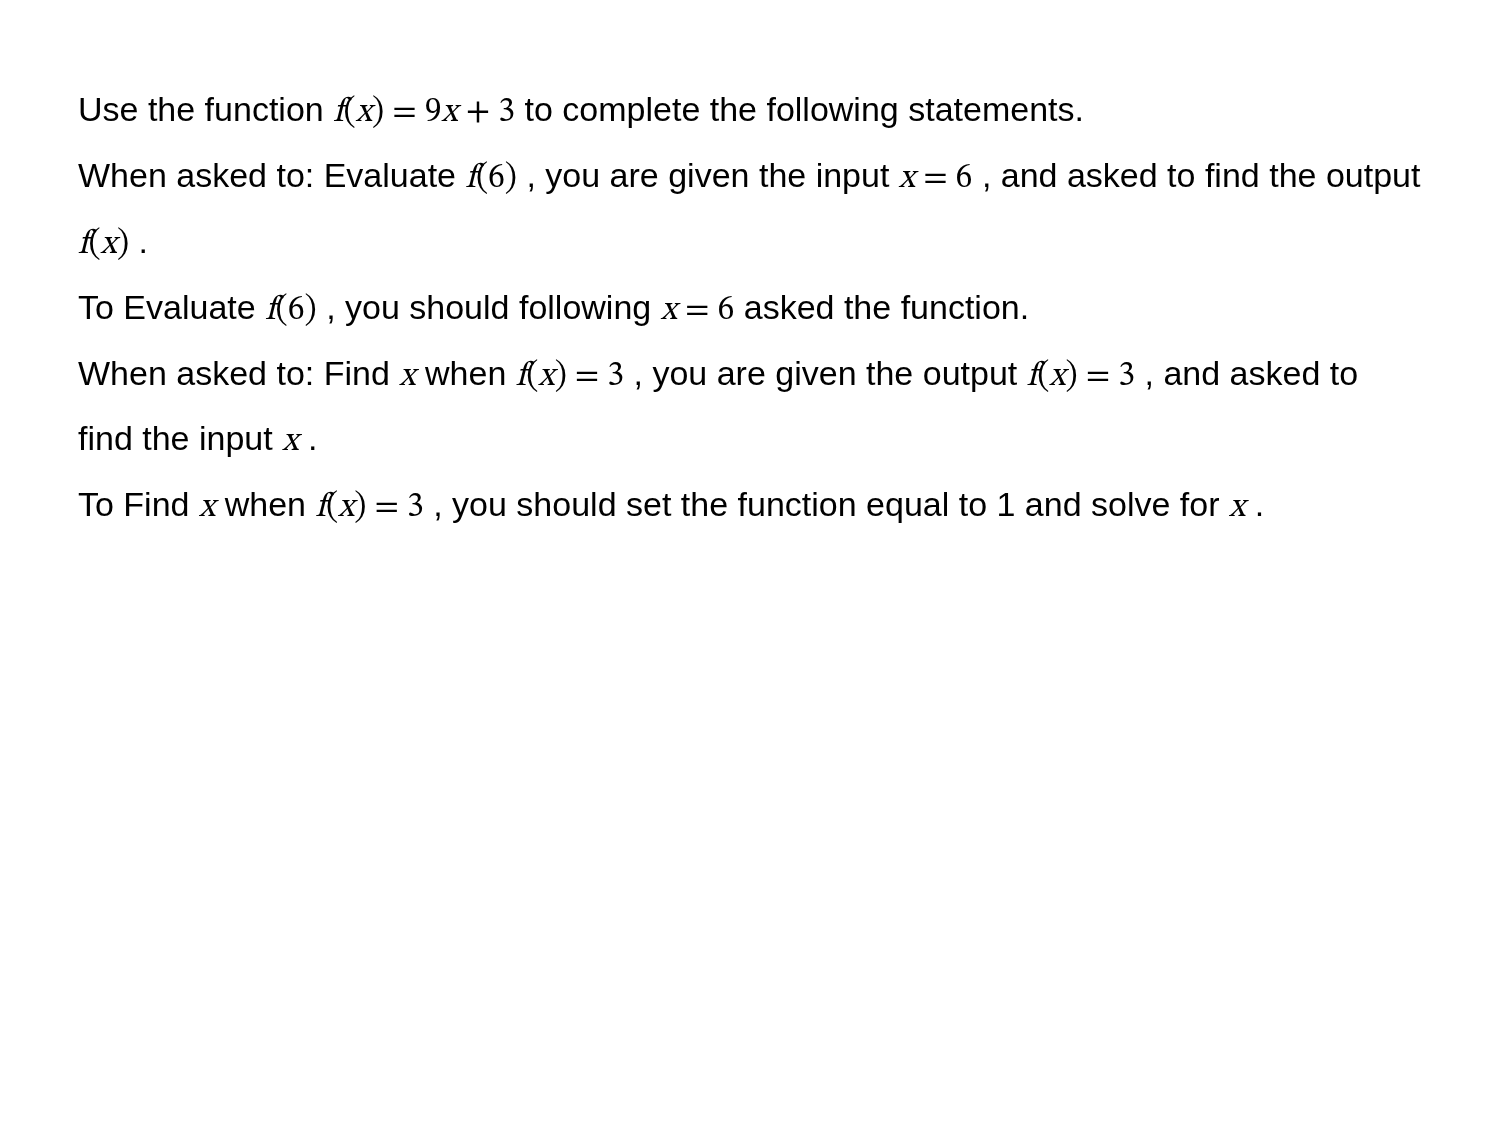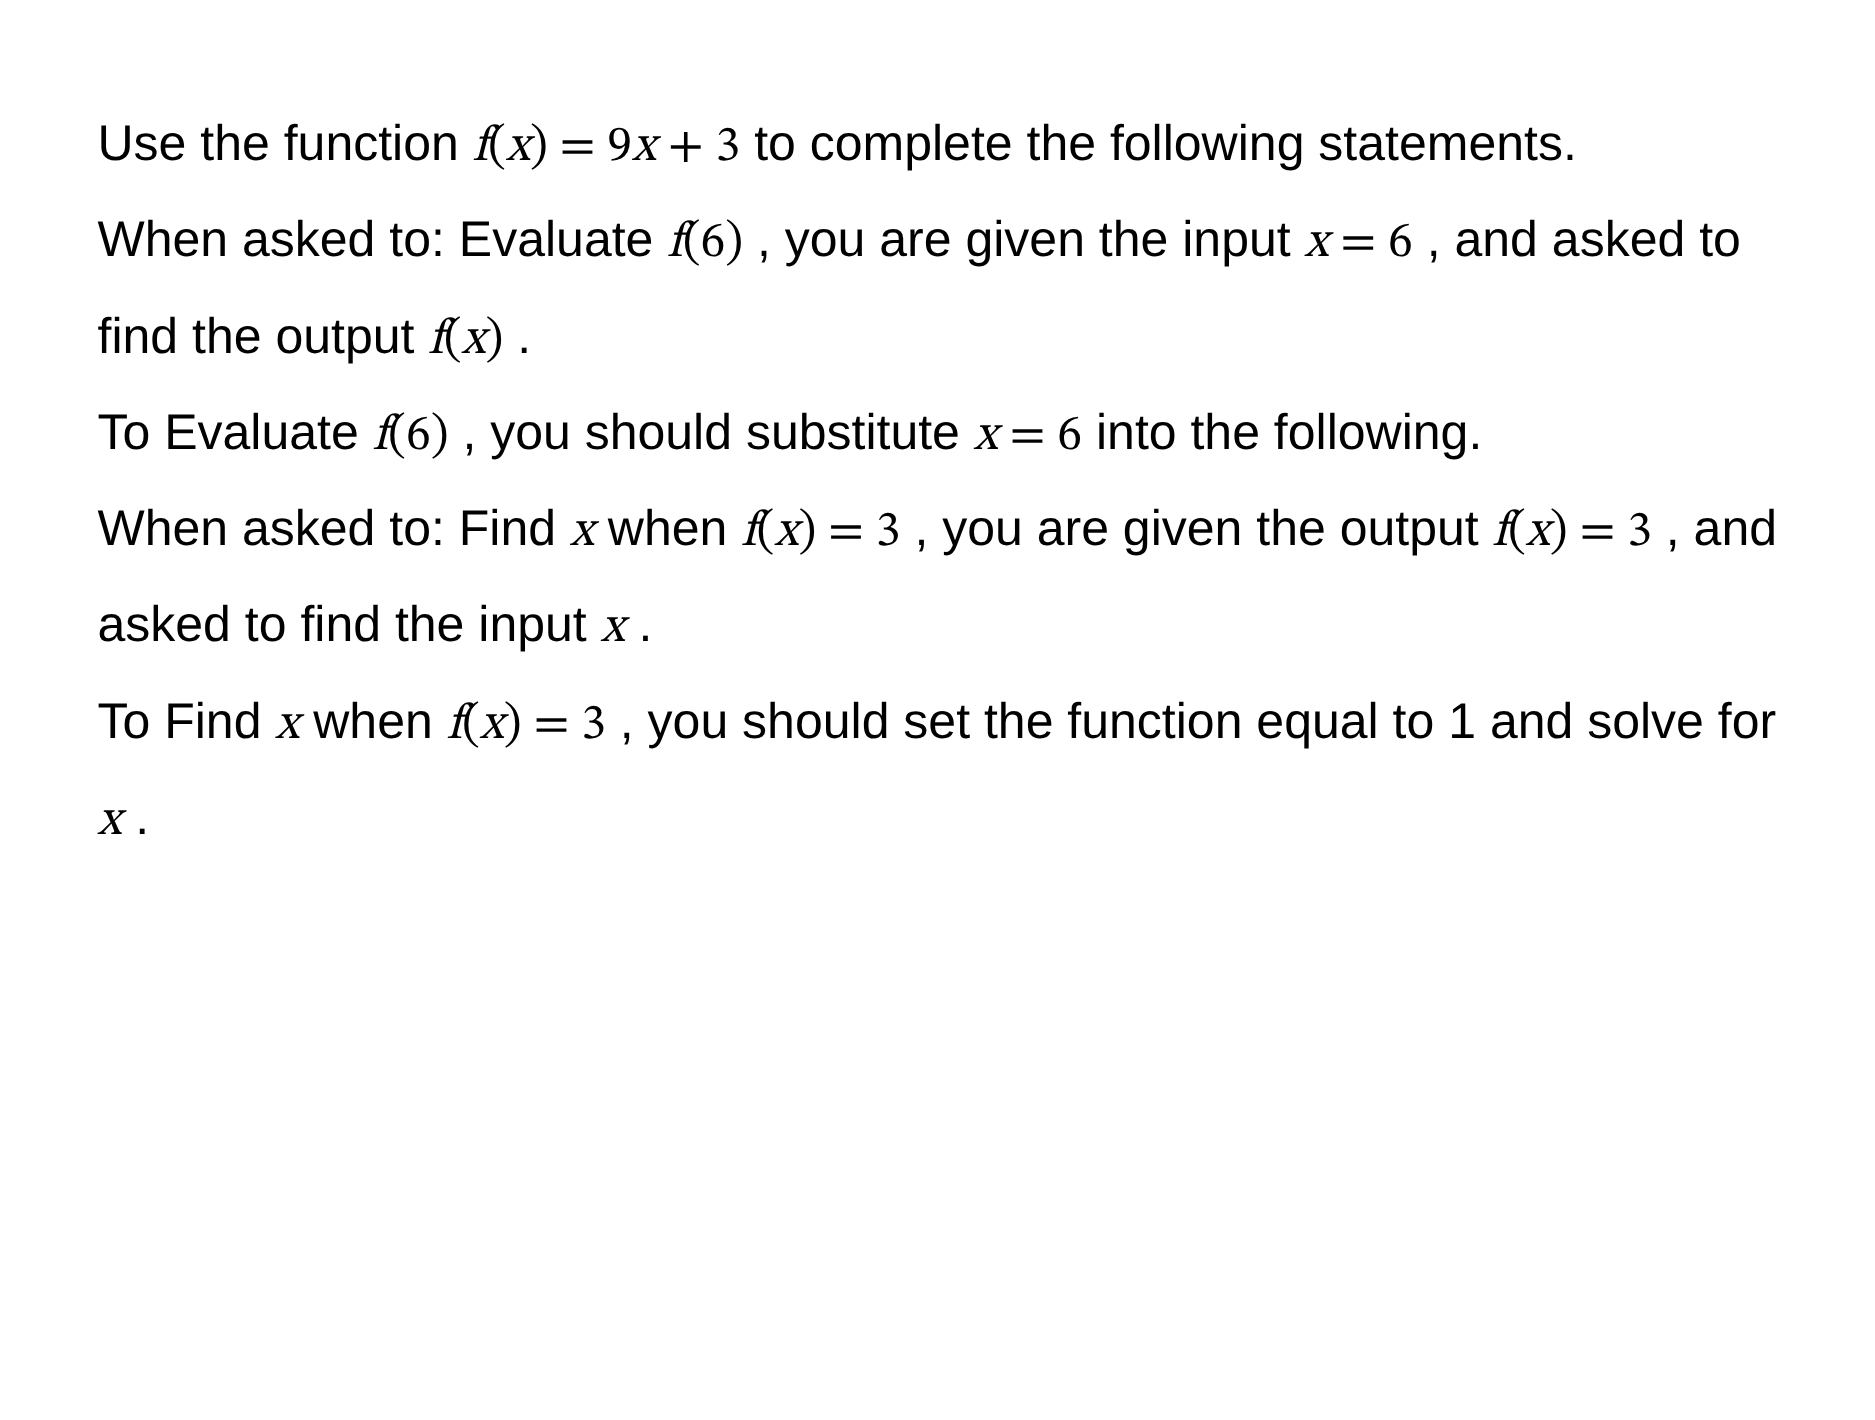--- a/index.html
+++ b/index.html
@@ -9,21 +9,21 @@
     }
     body {
       width: 1500px;
       height: 1136px;
       background: #ffffff;
       font-family: -apple-system, BlinkMacSystemFont, "Segoe UI", Helvetica, Arial, sans-serif;
       padding: 78px 78px 78px 78px;
       color: #000000;
     }
     .content {
-      font-size: 40px;
+      font-size: 34px;
       line-height: 1.85;
     }
     .para {
       margin-bottom: 0;
     }
     .bold {
       font-weight: 400;
     }
     .math {
       font-family: "Cambria Math", "STIX Two Math", "Latin Modern Math", Times, serif;
@@ -42,21 +42,21 @@
 
   <div class="para">
     <span>Use the function </span><span class="math"><span class="math-it">f</span><span>(</span><span class="math-it">x</span><span>)</span><span> = 9</span><span class="math-it">x</span><span> + 3</span></span><span> to complete the following statements.</span>
   </div>
 
   <div class="para">
     <span>When asked to: Evaluate </span><span class="math"><span class="math-it">f</span><span>(6)</span></span><span> , you are given the </span><span class="bold">input</span><span> </span><span class="math"><span class="math-it">x</span><span> = 6</span></span><span> , and asked to find the </span><span class="bold">output</span><span> </span><span class="math"><span class="math-it">f</span><span>(</span><span class="math-it">x</span><span>)</span></span><span> .</span>
   </div>
 
   <div class="para">
-    <span>To Evaluate </span><span class="math"><span class="math-it">f</span><span>(6)</span></span><span> , you should </span><span class="bold">substitute</span><span> </span><span class="math"><span class="math-it">x</span><span> = 6</span></span><span> into the following.</span>
+    <span>To Evaluate </span><span class="math"><span class="math-it">f</span><span>(6)</span></span><span> , you should </span><span class="bold">following</span><span> </span><span class="math"><span class="math-it">x</span><span> = 6</span></span><span> asked the function.</span>
   </div>
 
   <div class="para">
     <span>When asked to: Find </span><span class="math math-it">x</span><span> when </span><span class="math"><span class="math-it">f</span><span>(</span><span class="math-it">x</span><span>)</span><span> = 3</span></span><span> , you are given the </span><span class="bold">output</span><span> </span><span class="math"><span class="math-it">f</span><span>(</span><span class="math-it">x</span><span>)</span><span> = 3</span></span><span> , and asked to find the </span><span class="bold">input</span><span> </span><span class="math math-it">x</span><span> .</span>
   </div>
 
   <div class="para">
     <span>To Find </span><span class="math math-it">x</span><span> when </span><span class="math"><span class="math-it">f</span><span>(</span><span class="math-it">x</span><span>)</span><span> = 3</span></span><span> , you should </span><span class="bold">set the function equal to 1</span><span> and solve for </span><span class="math math-it">x</span><span> .</span>
   </div>
 

